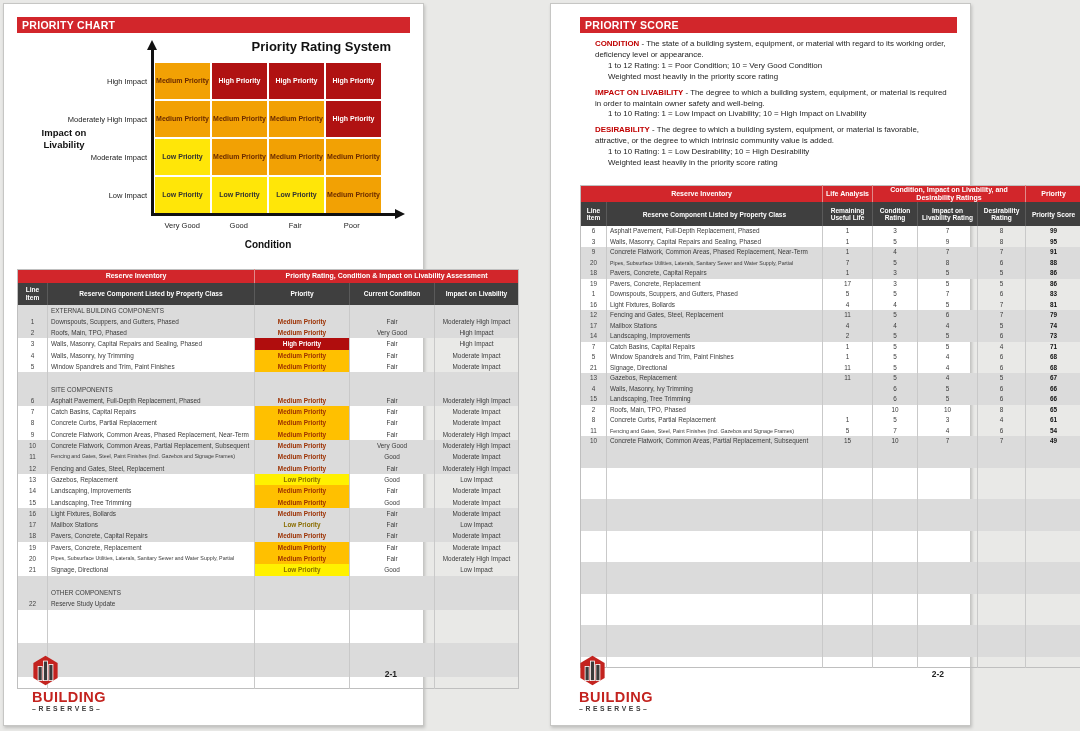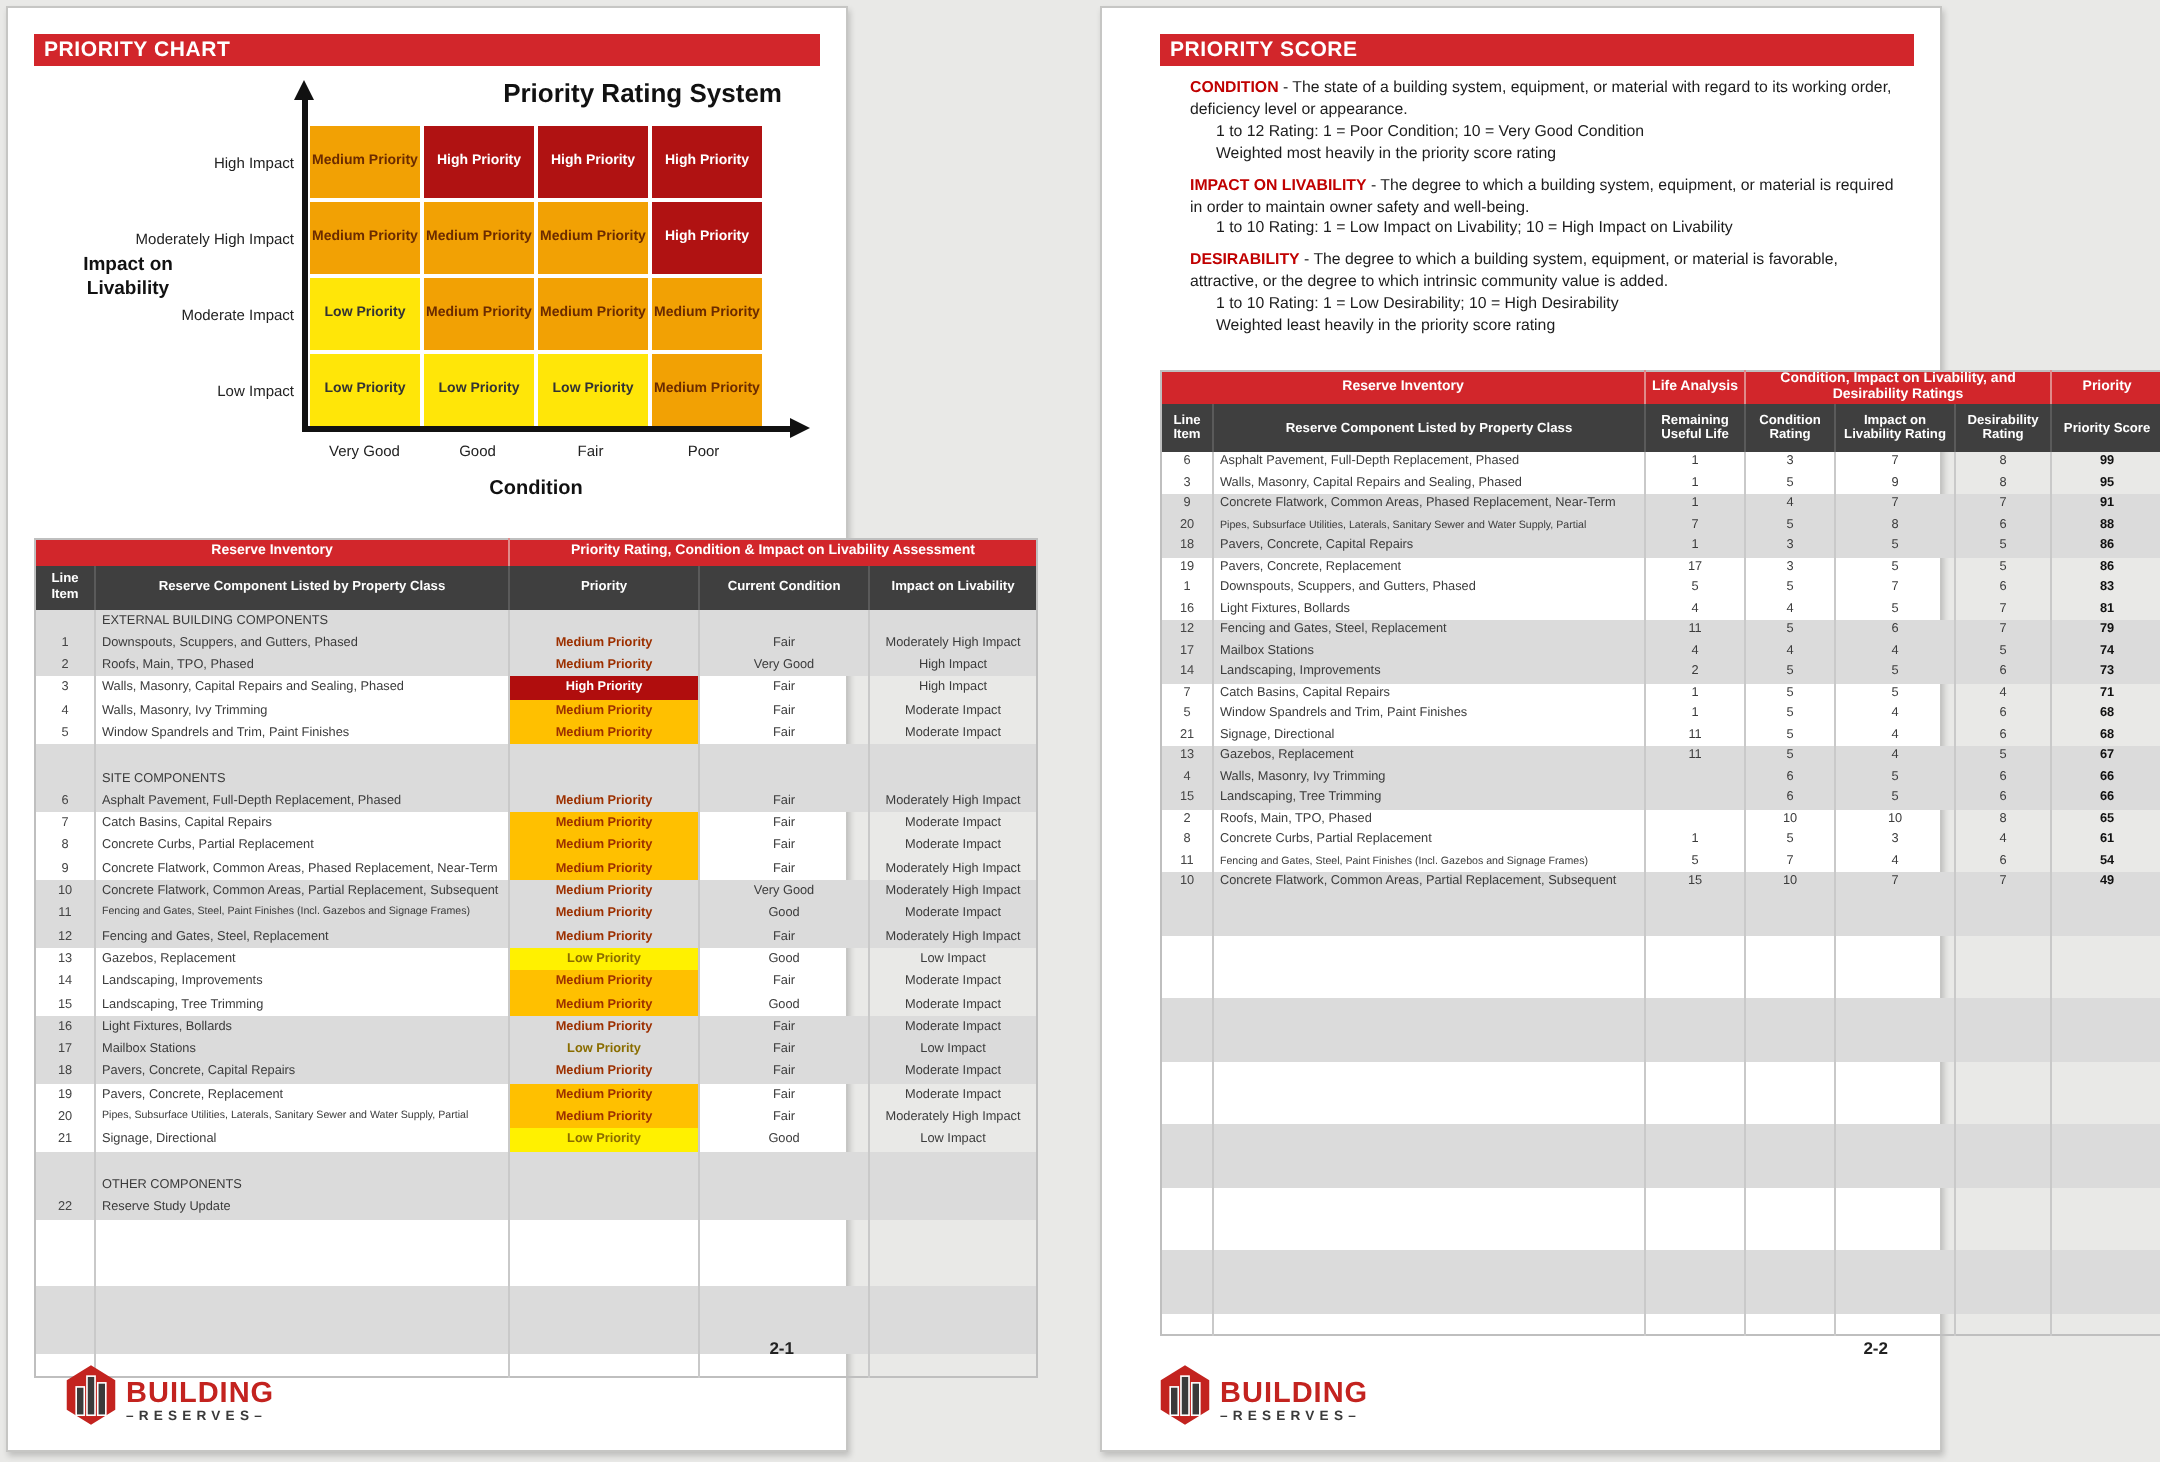--- a/index.html
+++ b/index.html
@@ -89,21 +89,21 @@
   td.section-label{color:#3B3B3B;}
 
   
   .defs{margin:6px 15px 16px 28px;font-size:7.9px;line-height:1.38;color:#1d1d1d;}
   .def{margin-bottom:5px;}
   .def .term{color:#C00000;font-weight:bold;}
   .def .sub{margin-left:13px;}
 
   
   .pagenum{position:absolute;right:26px;bottom:46px;font-size:8.5px;font-weight:bold;color:#222;}
-  .logo{position:absolute;left:28px;bottom:12px;display:flex;align-items:flex-end;gap:4px;}
+  .logo{position:absolute;left:28px;bottom:12px;display:flex;align-items:flex-start;gap:4px;flex-direction:column;}
   .logo-text .l1{color:#C3231F;font-weight:bold;font-size:14.5px;letter-spacing:.5px;line-height:1;}
   .logo-text .l2{color:#3a3a3a;font-weight:bold;font-size:6.8px;letter-spacing:2.6px;line-height:1;margin-top:2px;}
 </style>
 </head>
 <body>
 
 <section class="page page-left">
   <header class="titlebar">
     <span>PRIORITY CHART</span>
   </header>

